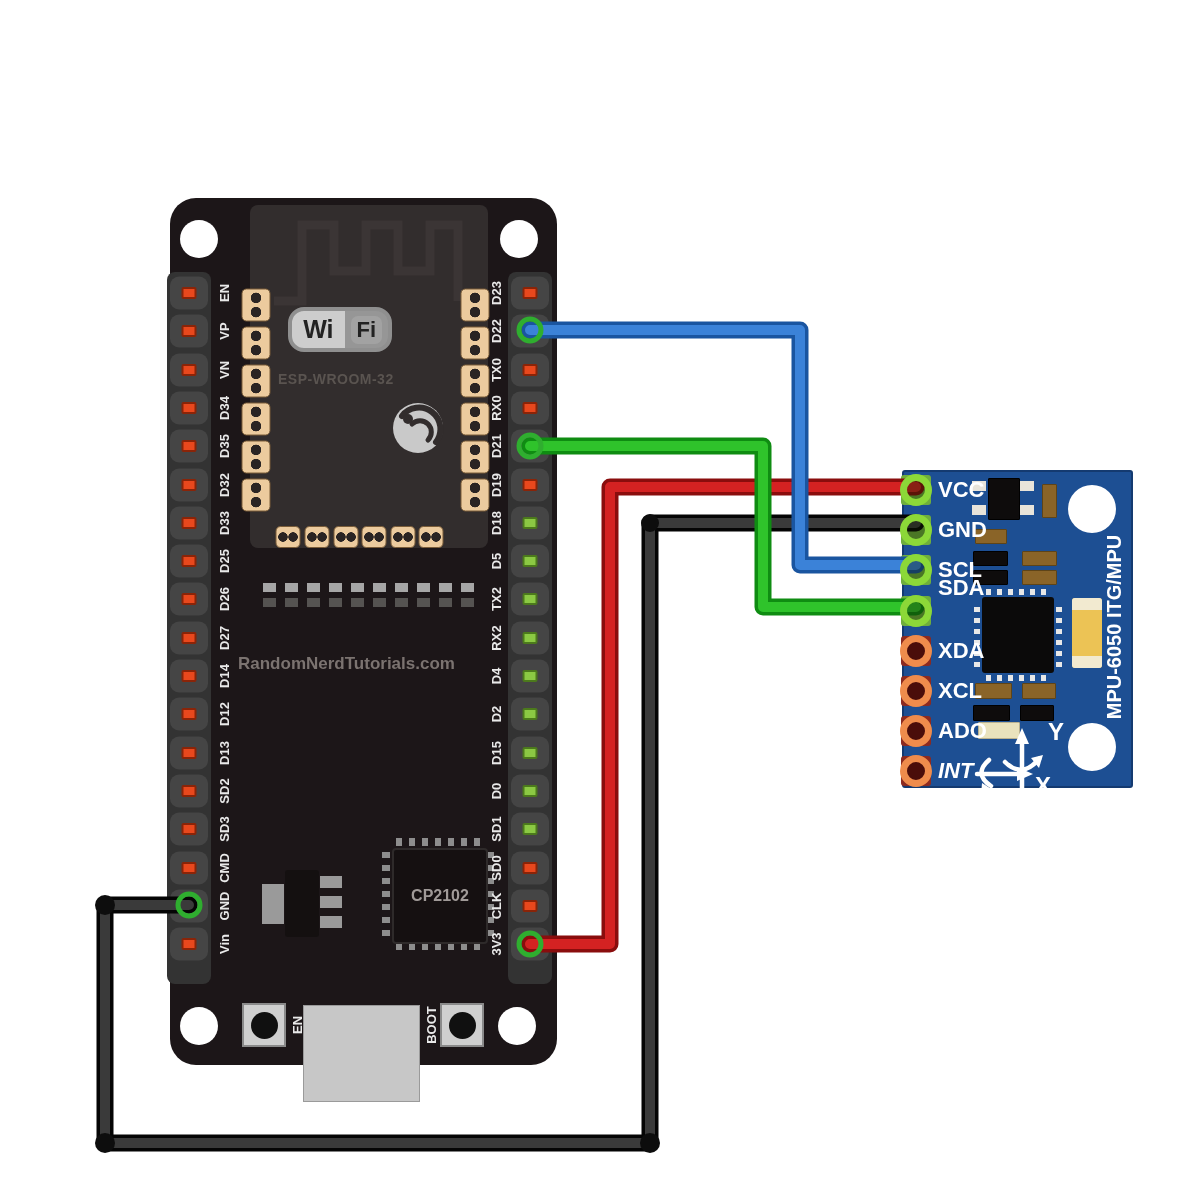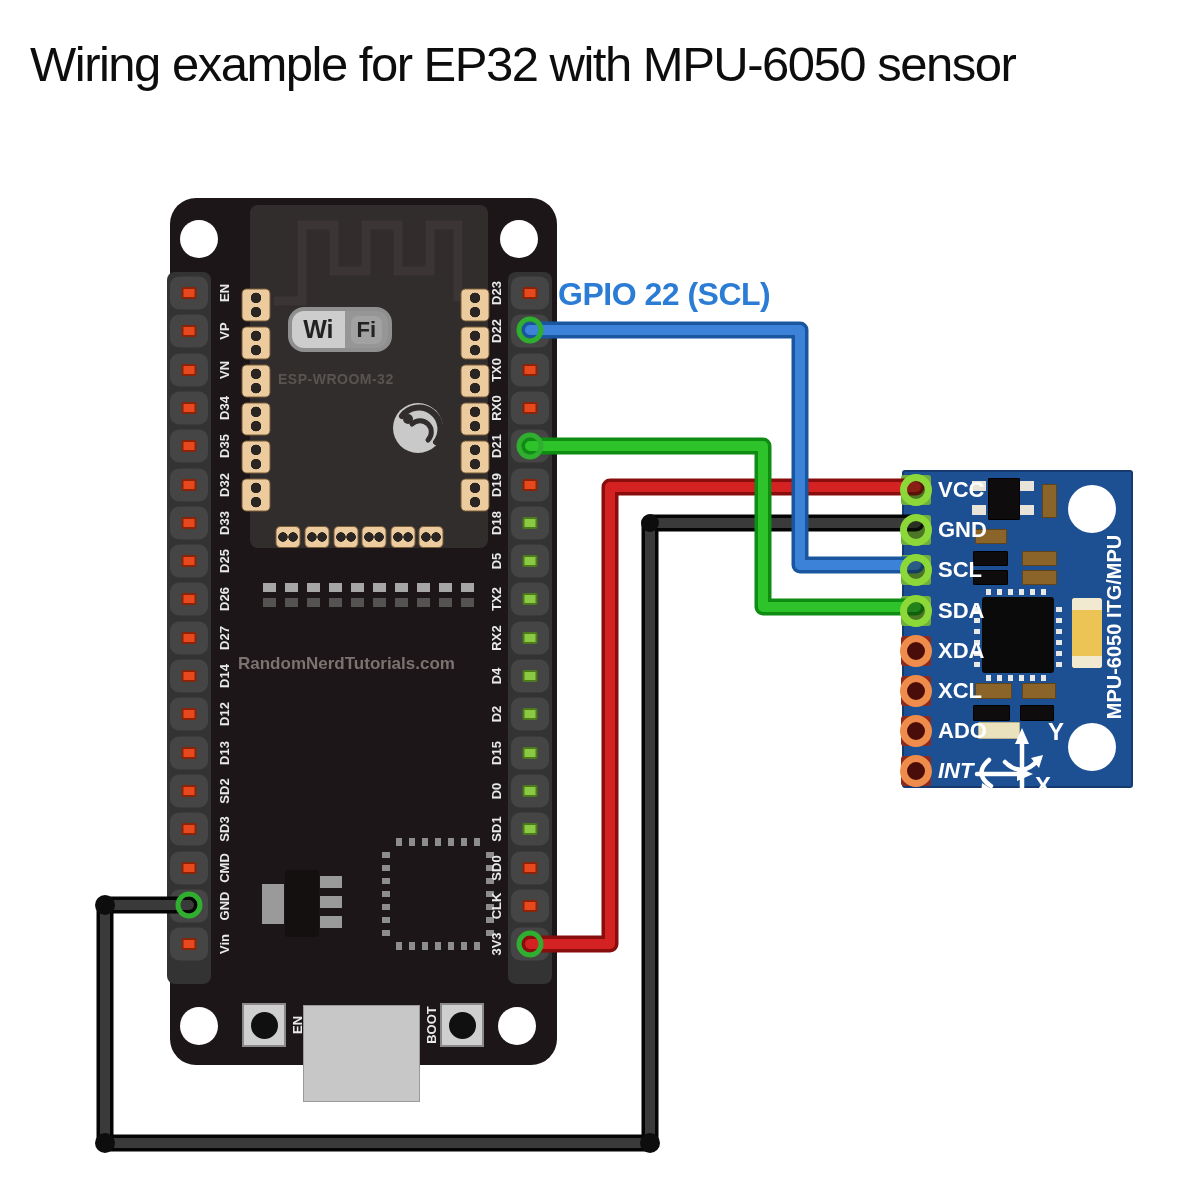--- a/index.html
+++ b/index.html
@@ -86,21 +86,20 @@
 
   .wires{left:0;top:0;z-index:20;pointer-events:none;}
   .gpio-label{font-size:32px;font-weight:bold;letter-spacing:-0.5px;white-space:nowrap;z-index:40;}
   .axis-svg{left:955px;top:712px;z-index:31;}
 </style>
 </head>
 <body>
 
 <div class="page">
 
-  <div class="abs title">Wiring example for EP32 with MPU-6050 sensor</div>
 
   <div class="abs esp-board"></div>
   <div class="abs esp-module"></div>
 
   <svg class="abs antenna" width="230" height="105" viewBox="0 0 230 105">
     <path d="M22 98 H50 V22 H82 V68 H114 V22 H146 V68 H178 V22 H206 V98" fill="none" stroke="#3b3535" stroke-width="9"></path>
   </svg>
 
   <div class="abs wifi-badge">
     <span class="wifi-wi">Wi</span>
@@ -127,20 +126,23 @@
 
   <div class="abs hole c" style="left:199px;top:239px;width:38px;height:38px;"></div>
   <div class="abs hole c" style="left:519px;top:239px;width:38px;height:38px;"></div>
   <div class="abs hole c" style="left:199px;top:1026px;width:38px;height:38px;"></div>
   <div class="abs hole c" style="left:517px;top:1026px;width:38px;height:38px;"></div>
 
   <div class="abs chip-pins-h" style="left:396px;top:838px;"></div>
   <div class="abs chip-pins-h" style="left:396px;top:942px;"></div>
   <div class="abs chip-pins-v" style="left:382px;top:852px;"></div>
   <div class="abs chip-pins-v" style="left:486px;top:852px;"></div>
+  <div class="abs chip">
+      <span>CP2102</span>
+    </div>
 
   <div class="abs reg-pad" style="left:262px;top:884px;width:22px;height:40px;"></div>
   <div class="abs reg-pad" style="left:320px;top:876px;width:22px;height:12px;"></div>
   <div class="abs reg-pad" style="left:320px;top:896px;width:22px;height:12px;"></div>
   <div class="abs reg-pad" style="left:320px;top:916px;width:22px;height:12px;"></div>
   <div class="abs reg-body"></div>
 
   <div class="abs usb"></div>
   <div class="abs btn" style="left:242px;top:1003px;">
       <i></i>
@@ -210,21 +212,20 @@
       <path d="M530 446 H763 V607 H916" stroke-width="10" stroke="#2fc32b"></path>
       <path d="M530 330 H800 V565 H916" stroke-width="17" stroke="#1a55a0"></path>
       <path d="M530 330 H800 V565 H916" stroke-width="10" stroke="#3b82d8"></path>
       <circle cx="530" cy="330" r="11" stroke-width="5" stroke="#2fae2f" fill="none"></circle>
       <circle cx="530" cy="446" r="11" stroke-width="5" stroke="#2fae2f" fill="none"></circle>
       <circle cx="530" cy="944" r="11" stroke-width="5" stroke="#2fae2f" fill="none"></circle>
       <circle cx="189" cy="905" r="11" stroke-width="5" stroke="#2fae2f" fill="none"></circle>
     </g>
   </svg>
 
-  <div class="abs gpio-label" style="left: 558px; top: 276px; color: rgb(43, 124, 212);">GPIO 22 (SCL)</div>
 
   <div id="diagram"></div>
 <div class="abs pin-socket c" style="left: 189px; top: 293px;"></div>
     <div class="abs pad c orange" style="left: 189px; top: 293px;"></div>
     <div class="abs esp-pin-label" style="left: 224px; top: 293px;">EN</div>
     <div class="abs pin-socket c" style="left: 189px; top: 331px;"></div>
     <div class="abs pad c orange" style="left: 189px; top: 331px;"></div>
     <div class="abs esp-pin-label" style="left: 224px; top: 331px;">VP</div>
     <div class="abs pin-socket c" style="left: 189px; top: 370px;"></div>
     <div class="abs pad c orange" style="left: 189px; top: 370px;"></div>
@@ -328,21 +329,21 @@
     <div class="abs mpu-ring c green" style="left: 916px; top: 490px;"></div>
     <div class="abs mpu-pin-label" style="left: 938px; top: 490px;">VCC</div>
     <div class="abs mpu-padsq c green" style="left: 916px; top: 530px;"></div>
     <div class="abs mpu-ring c green" style="left: 916px; top: 530px;"></div>
     <div class="abs mpu-pin-label" style="left: 938px; top: 530px;">GND</div>
     <div class="abs mpu-padsq c green" style="left: 916px; top: 570px;"></div>
     <div class="abs mpu-ring c green" style="left: 916px; top: 570px;"></div>
     <div class="abs mpu-pin-label" style="left: 938px; top: 570px;">SCL</div>
     <div class="abs mpu-padsq c green" style="left: 916px; top: 611px;"></div>
     <div class="abs mpu-ring c green" style="left: 916px; top: 611px;"></div>
-    <div class="abs mpu-pin-label" style="left: 938px; top: 611px;">SDA</div>
+    <div class="abs mpu-pin-label" style="left: 938px; top: 588px;">SDA</div>
     <div class="abs mpu-padsq c orange" style="left: 916px; top: 651px;"></div>
     <div class="abs mpu-ring c orange" style="left: 916px; top: 651px;"></div>
     <div class="abs mpu-pin-label" style="left: 938px; top: 651px;">XDA</div>
     <div class="abs mpu-padsq c orange" style="left: 916px; top: 691px;"></div>
     <div class="abs mpu-ring c orange" style="left: 916px; top: 691px;"></div>
     <div class="abs mpu-pin-label" style="left: 938px; top: 691px;">XCL</div>
     <div class="abs mpu-padsq c orange" style="left: 916px; top: 731px;"></div>
     <div class="abs mpu-ring c orange" style="left: 916px; top: 731px;"></div>
     <div class="abs mpu-pin-label" style="left: 938px; top: 731px;">ADO</div>
     <div class="abs mpu-padsq c orange" style="left: 916px; top: 771px;"></div>

